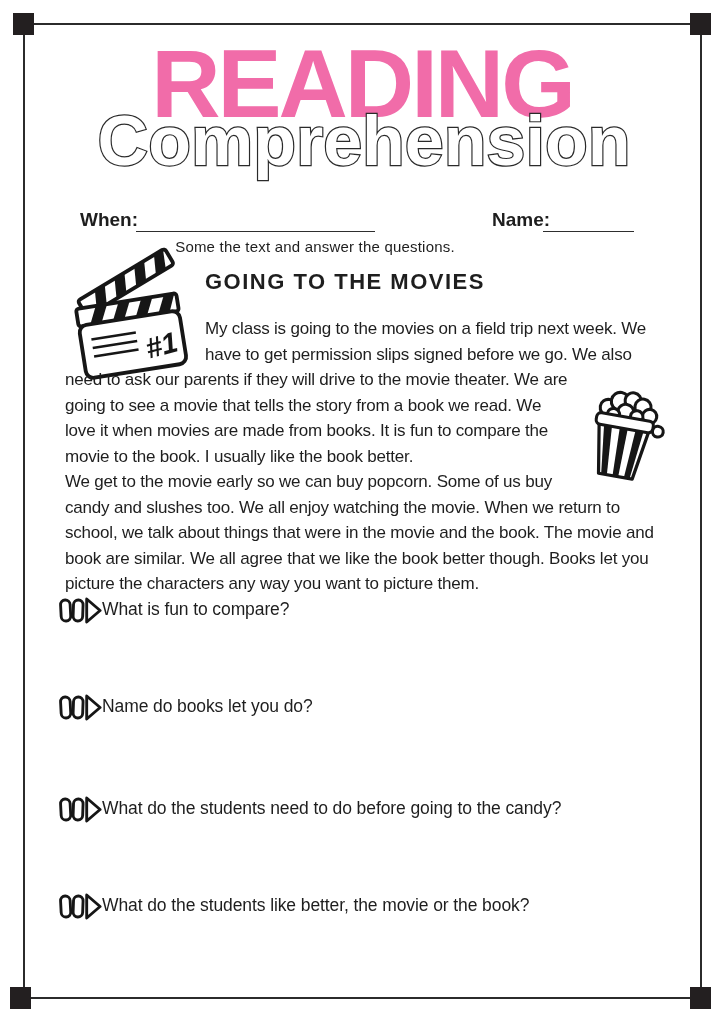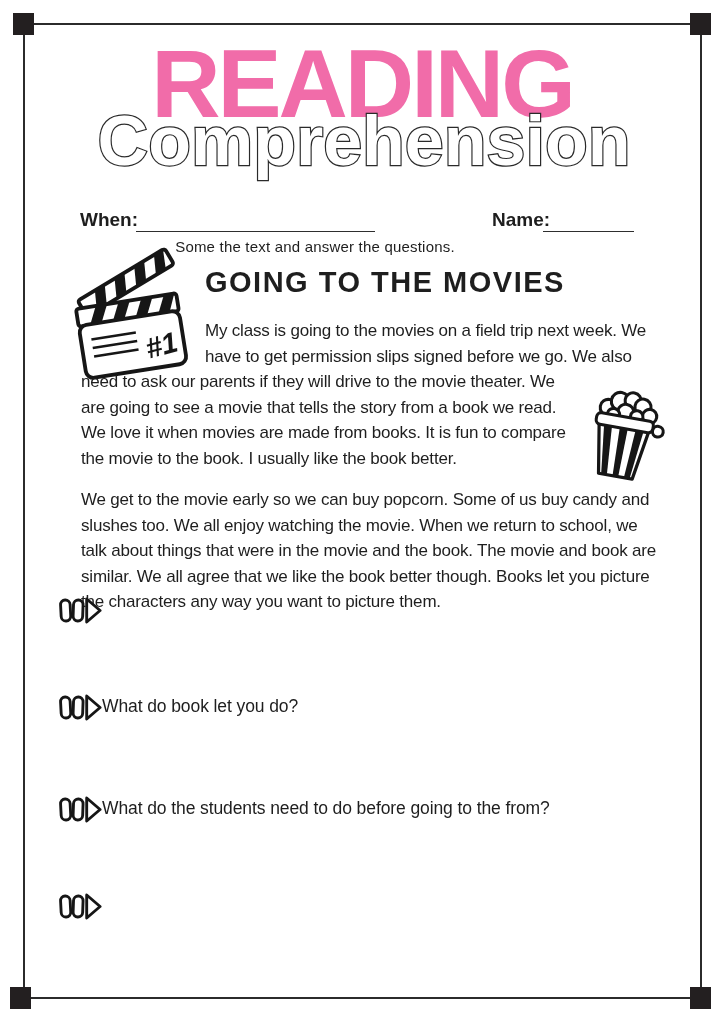--- a/index.html
+++ b/index.html
@@ -32,26 +32,26 @@
   
   .instruction{
     position:absolute;top:238px;left:65px;width:500px;text-align:center;
     font-size:15px;letter-spacing:0.2px;
   }
   
   .passage{position:absolute;left:65px;top:252px;width:607px;}
   .clapper-float{float:left;width:140px;height:113px;}
   .clapper-float svg{margin:2px 0 0 2px;overflow:visible;}
   .passage-heading{
-    font-size:29px;font-weight:bold;letter-spacing:1.5px;line-height:40px;
+    font-size:22px;font-weight:bold;letter-spacing:1.5px;line-height:40px;
     margin:10px 0 14px 0;white-space:nowrap;
   }
   .popcorn-shim{float:right;width:0;height:60px;}
   .popcorn-float{float:right;clear:right;width:102px;height:106px;}
-  .passage p{margin:16px;font-size:17px;line-height:25.5px;letter-spacing:-0.2px;}
+  .passage p{margin:0;font-size:17px;line-height:25.5px;letter-spacing:-0.2px;}
   
   .question-row{position:absolute;left:58px;width:614px;height:32px;}
   .q-icon{position:absolute;left:0;top:1px;}
   .q-text{position:absolute;left:44px;top:4px;font-size:17.5px;letter-spacing:-0.1px;}
   .answer-area{position:absolute;left:44px;top:34px;width:560px;height:58px;}
   svg{display:block;}
 </style>
 </head>
 <body>
 
@@ -143,49 +143,51 @@
 </div>
 
 <div class="question-row" style="top:595px">
   <svg class="q-icon" width="44" height="29" viewBox="0 0 46 30">
     <g fill="#fff" stroke="#161616" stroke-width="3" stroke-linejoin="round">
       <rect x="3" y="4" width="10" height="22" rx="5" transform="rotate(-3 8 15)"></rect>
       <rect x="16" y="4" width="10" height="22" rx="5" transform="rotate(2 21 15)"></rect>
       <path d="M30,3 L44,15 L30,27 Z"></path>
     </g>
   </svg>
+  <span class="q-text">What is fun to compare?</span>
   <div class="answer-area"></div>
 </div>
 
 <div class="question-row" style="top:692px">
   <svg class="q-icon" width="44" height="29" viewBox="0 0 46 30">
     <g fill="#fff" stroke="#161616" stroke-width="3" stroke-linejoin="round">
       <rect x="3" y="4" width="10" height="22" rx="5" transform="rotate(-3 8 15)"></rect>
       <rect x="16" y="4" width="10" height="22" rx="5" transform="rotate(2 21 15)"></rect>
       <path d="M30,3 L44,15 L30,27 Z"></path>
     </g>
   </svg>
-  <span class="q-text">What do book let you do?</span>
+  <span class="q-text">Name do books let you do?</span>
   <div class="answer-area"></div>
 </div>
 
 <div class="question-row" style="top:794px">
   <svg class="q-icon" width="44" height="29" viewBox="0 0 46 30">
     <g fill="#fff" stroke="#161616" stroke-width="3" stroke-linejoin="round">
       <rect x="3" y="4" width="10" height="22" rx="5" transform="rotate(-3 8 15)"></rect>
       <rect x="16" y="4" width="10" height="22" rx="5" transform="rotate(2 21 15)"></rect>
       <path d="M30,3 L44,15 L30,27 Z"></path>
     </g>
   </svg>
-  <span class="q-text">What do the students need to do before going to the from?</span>
+  <span class="q-text">What do the students need to do before going to the candy?</span>
   <div class="answer-area"></div>
 </div>
 
 <div class="question-row" style="top:891px">
   <svg class="q-icon" width="44" height="29" viewBox="0 0 46 30">
     <g fill="#fff" stroke="#161616" stroke-width="3" stroke-linejoin="round">
       <rect x="3" y="4" width="10" height="22" rx="5" transform="rotate(-3 8 15)"></rect>
       <rect x="16" y="4" width="10" height="22" rx="5" transform="rotate(2 21 15)"></rect>
       <path d="M30,3 L44,15 L30,27 Z"></path>
     </g>
   </svg>
+  <span class="q-text">What do the students like better, the movie or the book?</span>
   <div class="answer-area"></div>
 </div>
 
 </body></html>

